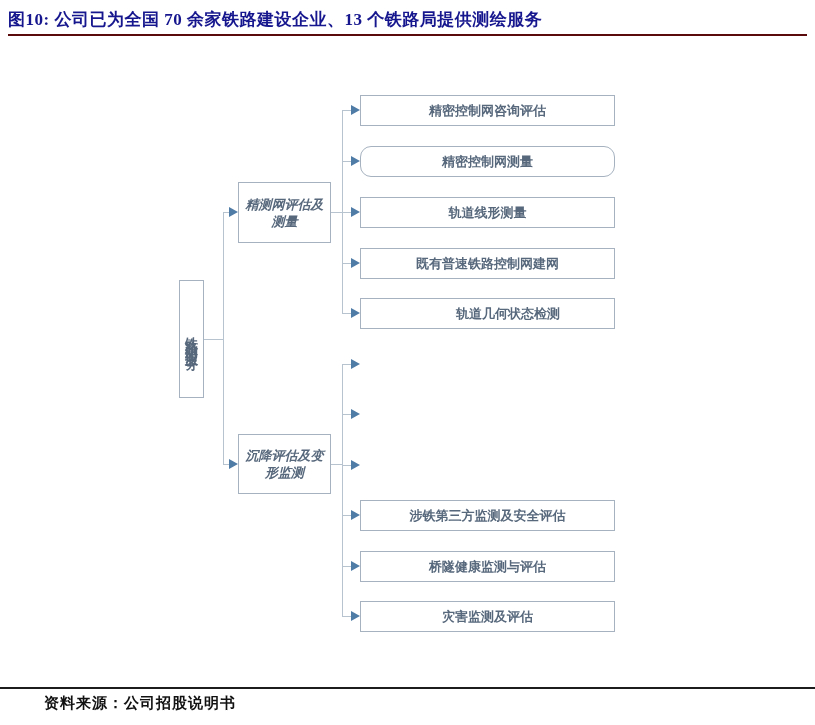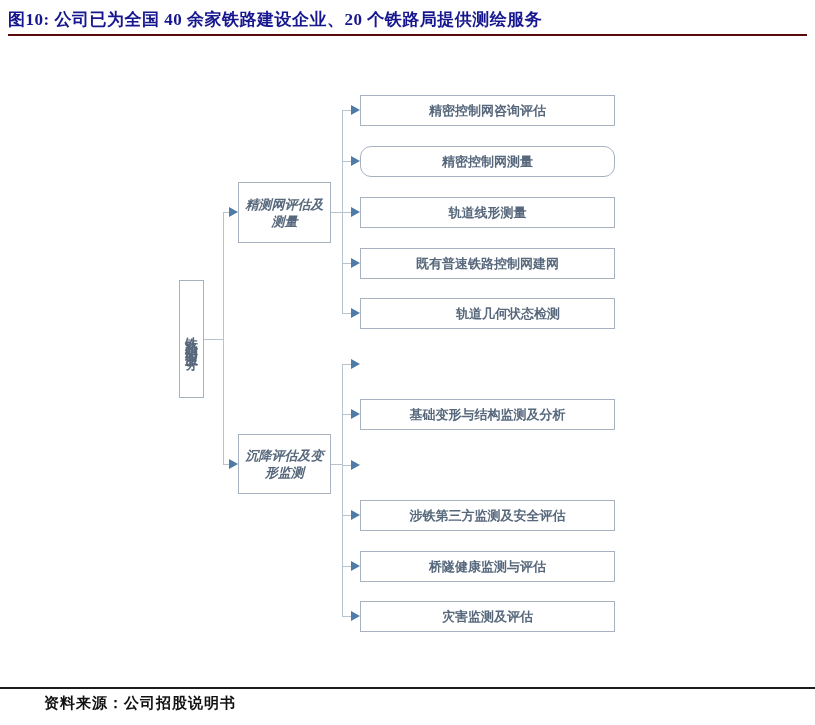--- a/index.html
+++ b/index.html
@@ -26,41 +26,40 @@
        border-left:9px solid #4f7ba7;}
   .footer-rule{position:absolute;left:0px;top:687px;width:815px;height:2px;
        background:#1c1c1c;}
   .source{position:absolute;left:8px;top:694px;
        font-family:"Liberation Serif",serif;font-weight:bold;
        font-size:15px;color:#111111;letter-spacing:1px;margin-left:36px;}
 </style>
 </head>
 <body>
 
-<div class="fig-title">图10:  公司已为全国 40 余家铁路建设企业、20 个铁路局提供测绘服务</div>
+<div class="fig-title">图10:  公司已为全国 70 余家铁路建设企业、13 个铁路局提供测绘服务</div>
 <div class="title-rule"></div>
 
 <div class="diagram">
 
   <div class="node root" style="left:179px;top:280px;width:25px;height:118px;">铁路测绘服务</div>
 
   <div class="node" style="left:238px;top:182px;width:93px;height:61px;">
     <span class="wrap">精测网评估及测量</span>
   </div>
   <div class="node" style="left:238px;top:434px;width:93px;height:60px;">
     <span class="wrap">沉降评估及变形监测</span>
   </div>
 
   <div class="node leaf" style="left:360px;top:95px;width:255px;height:31px;">精密控制网咨询评估</div>
   <div class="node leaf" style="left:360px;top:146px;width:255px;height:31px;border-radius:11px;">精密控制网测量</div>
   <div class="node leaf" style="left:360px;top:197px;width:255px;height:31px;">轨道线形测量</div>
   <div class="node leaf" style="left:360px;top:248px;width:255px;height:31px;">既有普速铁路控制网建网</div>
   <div class="node leaf" style="left:360px;top:298px;width:255px;height:31px;padding-left:41px;">轨道几何状态检测</div>
 
-  <div class="node leaf" style="left:360px;top:399px;width:255px;height:31px;">基础变形与结构监测及分析</div>
   <div class="node leaf" style="left:360px;top:500px;width:255px;height:31px;">涉铁第三方监测及安全评估</div>
   <div class="node leaf" style="left:360px;top:551px;width:255px;height:31px;">桥隧健康监测与评估</div>
   <div class="node leaf" style="left:360px;top:601px;width:255px;height:31px;">灾害监测及评估</div>
 
   <div class="ln hl" style="left:204px;top:339px;width:19px;"></div>
   <div class="ln vl" style="left:223px;top:212px;height:252px;"></div>
   <div class="ln hl" style="left:223px;top:212px;width:8px;"></div>
   <div class="arrow" style="left:229px;top:207px;"></div>
   <div class="ln hl" style="left:223px;top:464px;width:8px;"></div>
   <div class="arrow" style="left:229px;top:459px;"></div>

